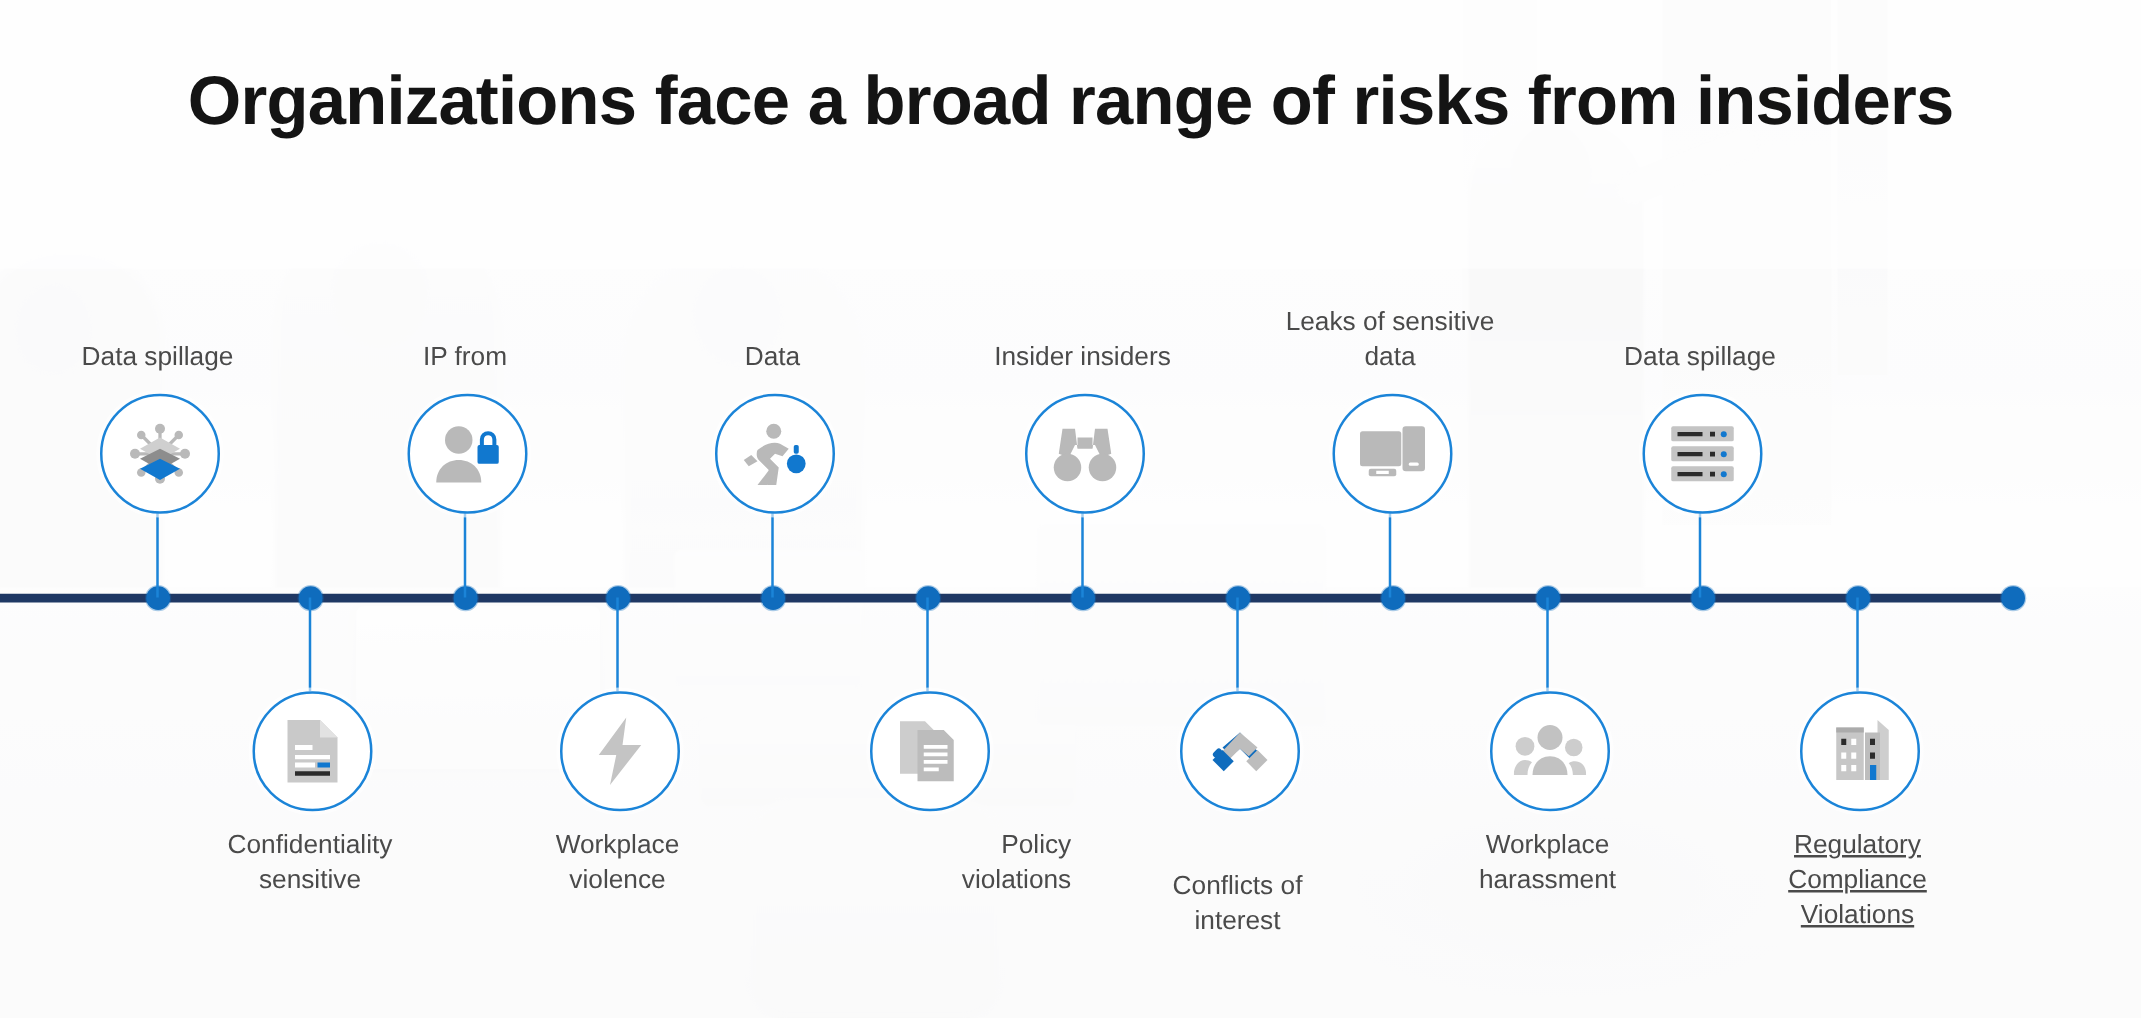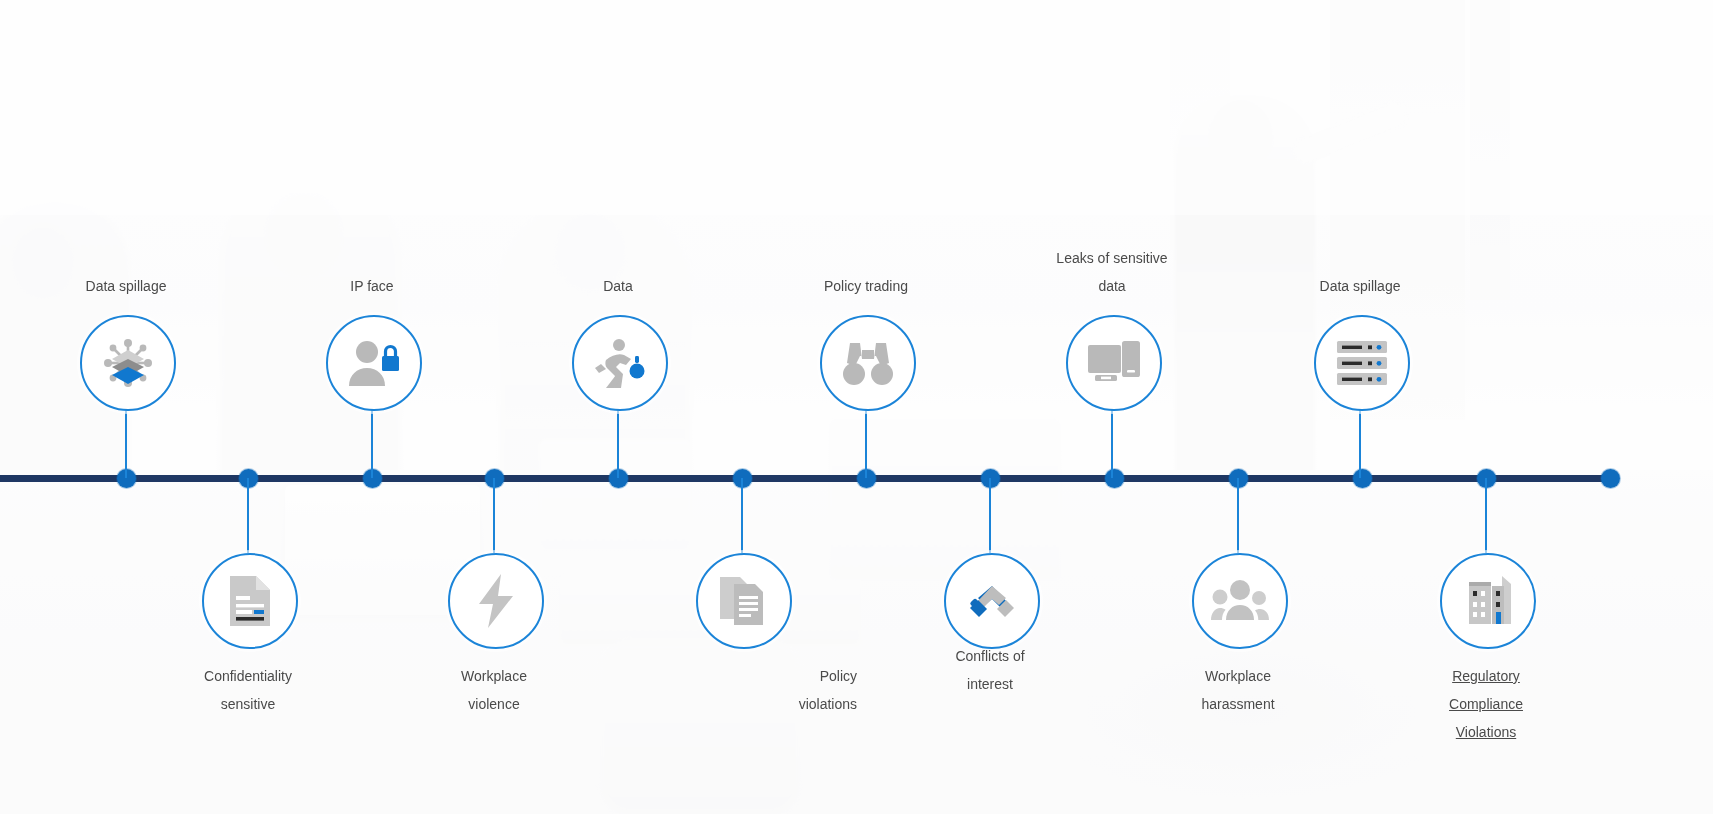--- a/index.html
+++ b/index.html
@@ -86,21 +86,21 @@
   .bubble{
     position:absolute;width:92px;height:92px;border-radius:50%;
     background:#ffffff;border:2px solid #1b84d8;margin-left:-46px;
     display:flex;align-items:center;justify-content:center;
     box-shadow:0 0 0 3px rgba(255,255,255,.6);
   }
   .bubble svg{display:block;}
 
   .lbl{
     position:absolute;text-align:center;color:#4a4a4a;
-    font-size:14px;line-height:28px;width:230px;margin-left:-115px;
+    font-size:21px;line-height:28px;width:230px;margin-left:-115px;
     white-space:pre-line;
   }
   .lbl.above{}
   .lbl.below{}
 </style>
 </head>
 <body>
 
 <div id="bg">
   <div class="bg-room"></div>
@@ -121,20 +121,21 @@
   <div class="bg-laptop2"></div>
   <div class="bg-keyboard"></div>
   <div class="bg-monitor"></div>
   <div class="bg-chair"></div>
   <div class="bg-shadow"></div>
   <div class="bg-wash"></div>
   <div class="bg-wash-top"></div>
 </div>
 
 <div id="content">
+  <div class="title">Organizations face a broad range of risks from insiders</div>
 
   <div class="axis" id="axis" style="top: 475px; width: 1613px;"></div>
 
   <div id="dots">
       <div class="dot" style="left: 126px; top: 469px;"></div>
       <div class="dot" style="left: 248px; top: 469px;"></div>
       <div class="dot" style="left: 372px; top: 469px;"></div>
       <div class="dot" style="left: 494px; top: 469px;"></div>
       <div class="dot" style="left: 618px; top: 469px;"></div>
       <div class="dot" style="left: 742px; top: 469px;"></div>
@@ -182,21 +183,21 @@
       <div class="bubble" style="left: 372px; top: 315px;">
         <span>
           <svg width="56" height="54" viewBox="0 0 56 54">
       <circle cx="21" cy="16" r="11" fill="#b9b9b9"></circle>
       <path d="M3 50c0-11 8-18 18-18s18 7 18 18z" fill="#b9b9b9"></path>
       <rect x="36" y="20" width="17" height="15" rx="1.5" fill="#1178cf"></rect>
       <path d="M39.5 20v-4.5a5 5 0 0 1 10 0V20" fill="none" stroke="#1178cf" stroke-width="3.2"></path>
     </svg>
         </span>
       </div>
-      <div class="lbl above" style="left: 372px; top: 272px;">IP face</div>
+      <div class="lbl above" style="left: 372px; top: 272px;">IP from</div>
       <div class="stem" style="left: 618px; top: 407px; height: 71px;"></div>
       <div class="bubble" style="left: 618px; top: 315px;">
         <span>
           <svg width="56" height="54" viewBox="0 0 56 54">
       <circle cx="27" cy="9" r="6" fill="#b9b9b9"></circle>
       <path d="M14 24c6-5 13-7 18-5l7 4-5 6-6-2-4 4 7 7-2 14h-7l1-12-8-8c-2-2-2-6 -1-8z" fill="#b9b9b9"></path>
       <path d="M9 28l-6 4 4 5 7-4z" fill="#b9b9b9"></path>
       <path d="M24 39l-10 13h8l8-11z" fill="#b9b9b9"></path>
       <rect x="43" y="20" width="4" height="7" rx="1.4" fill="#1178cf"></rect>
       <circle cx="45" cy="35" r="7.5" fill="#1178cf"></circle>
@@ -208,21 +209,21 @@
       <div class="bubble" style="left: 866px; top: 315px;">
         <span>
           <svg width="56" height="50" viewBox="0 0 56 50">
       <path d="M10 5h10l2 16h12l2-16h10l3 20-8 3-5-10h-16l-5 10-8-3z" fill="#b9b9b9"></path>
       <rect x="22" y="12" width="12" height="8" fill="#b9b9b9"></rect>
       <circle cx="14" cy="36" r="11" fill="#b9b9b9"></circle>
       <circle cx="42" cy="36" r="11" fill="#b9b9b9"></circle>
     </svg>
         </span>
       </div>
-      <div class="lbl above" style="left: 866px; top: 272px;">Policy trading</div>
+      <div class="lbl above" style="left: 866px; top: 272px;">Insider insiders</div>
       <div class="stem" style="left: 1112px; top: 407px; height: 71px;"></div>
       <div class="bubble" style="left: 1112px; top: 315px;">
         <span>
           <svg width="56" height="48" viewBox="0 0 56 48">
       <rect x="2" y="6" width="33" height="28" rx="2" fill="#b9b9b9"></rect>
       <rect x="9" y="36" width="22" height="6" rx="1.6" fill="#b9b9b9"></rect>
       <rect x="15" y="37.6" width="10" height="2.6" fill="#ffffff"></rect>
       <rect x="36" y="2" width="18" height="36" rx="2.6" fill="#b9b9b9"></rect>
       <rect x="41" y="31" width="8" height="2.6" rx="1.2" fill="#ffffff"></rect>
     </svg>
@@ -308,21 +309,21 @@
       <path d="M28 10 14 22l7 7 7-6 9 9 6-6z" fill="#0f6cbd"></path>
       <path d="M28 10 42 22l-7 7-7-6-9 9-6-6z" fill="#bdbdbd"></path>
       <path d="M14 24l-8 8 9 9 8-8z" fill="#0f6cbd"></path>
       <path d="M42 24l8 8-9 9-8-8z" fill="#bdbdbd"></path>
       <g fill="#0f6cbd">
         <rect x="6" y="24" width="8" height="5" rx="2.2" transform="rotate(-45 10 26.5)"></rect>
       </g>
     </svg>
         </span>
       </div>
-      <div class="lbl below" style="left: 990px; top: 642px;">Conflicts of
+      <div class="lbl below" style="left: 990px; top: 695px;">Conflicts of
 interest</div>
       <div class="stem" style="left: 1238px; top: 478px; height: 75px;"></div>
       <div class="bubble" style="left: 1238px; top: 553px;">
         <span>
           <svg width="58" height="46" viewBox="0 0 58 46">
       <circle cx="29" cy="12" r="10" fill="#c2c2c2"></circle>
       <path d="M15 42c0-9 6-15 14-15s14 6 14 15z" fill="#c2c2c2"></path>
       <circle cx="9" cy="19" r="7.5" fill="#cdcdcd"></circle>
       <path d="M0 42c0-7 4-12 9-12 2 0 4 .6 5.6 1.7C12 34.5 11 38 11 42z" fill="#cdcdcd"></path>
       <circle cx="48" cy="20" r="7" fill="#cdcdcd"></circle>

